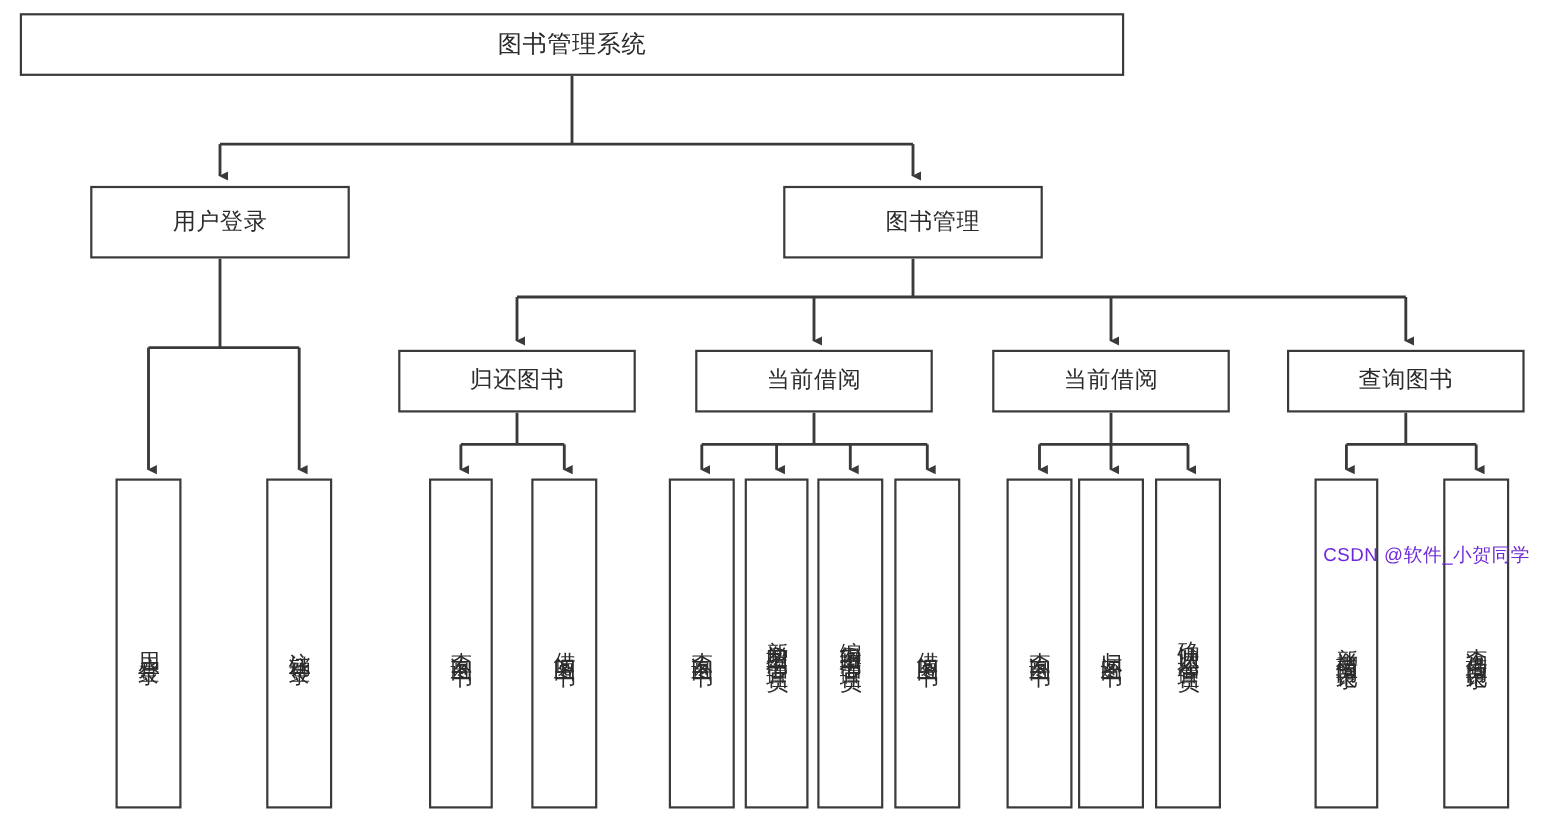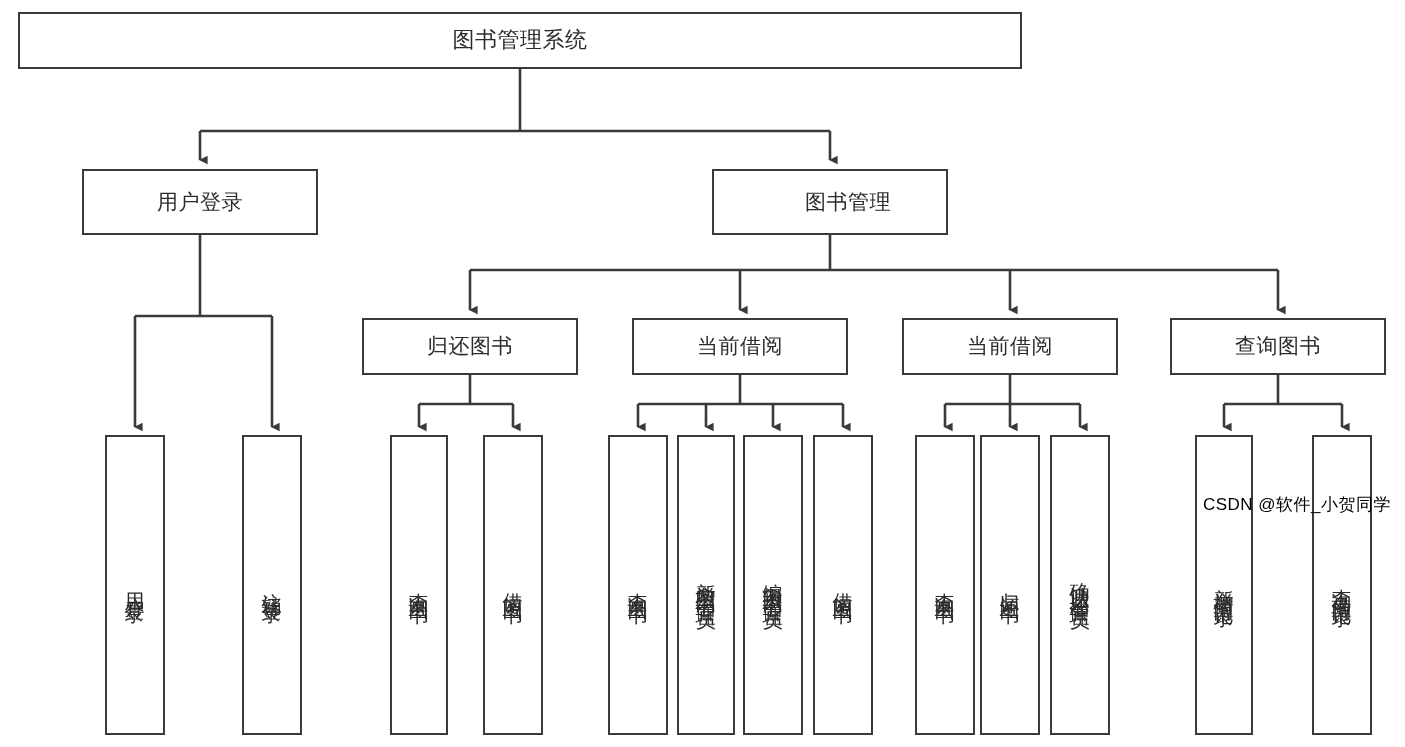--- a/index.html
+++ b/index.html
@@ -54,21 +54,21 @@
     white-space: normal;
     max-height: 100%;
   }
   .node-box.level-0 .node-label { font-size: 22px; }
   .node-box.level-1 .node-label { font-size: 21px; }
   .node-box.level-2 .node-label { font-size: 21px; }
   #watermark {
     position: absolute;
     right: 14px;
     bottom: 8px;
-    color: #000000;
+    color: #6d28d9;
     font-size: 17px;
     letter-spacing: 0.5px;
     white-space: nowrap;
     pointer-events: none;
   }
 </style>
 </head>
 <body>
 
 <div id="diagram-root">

